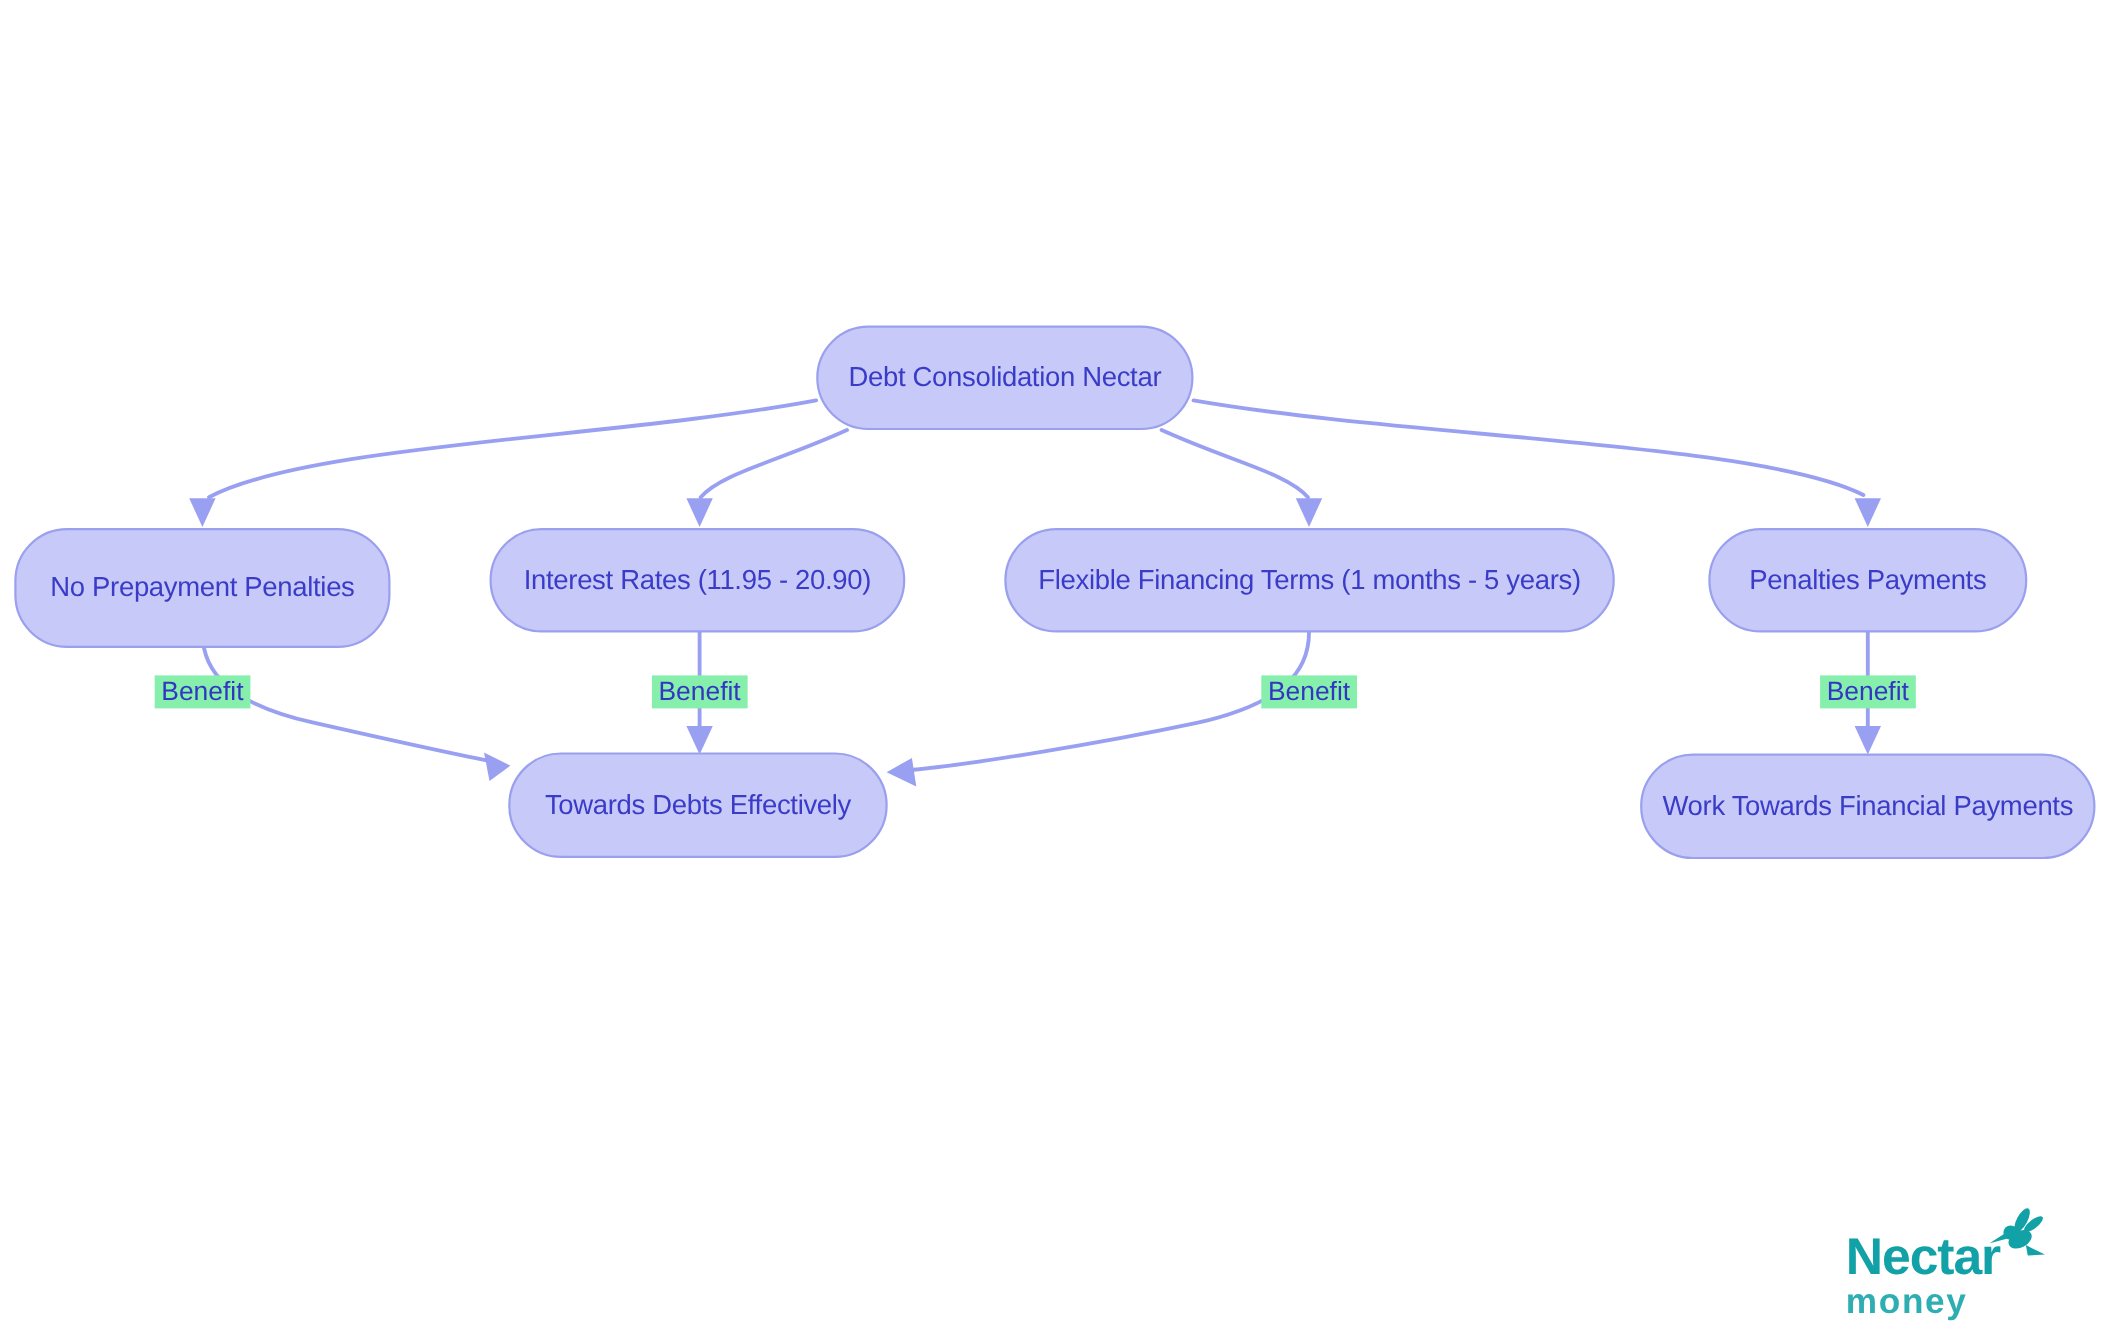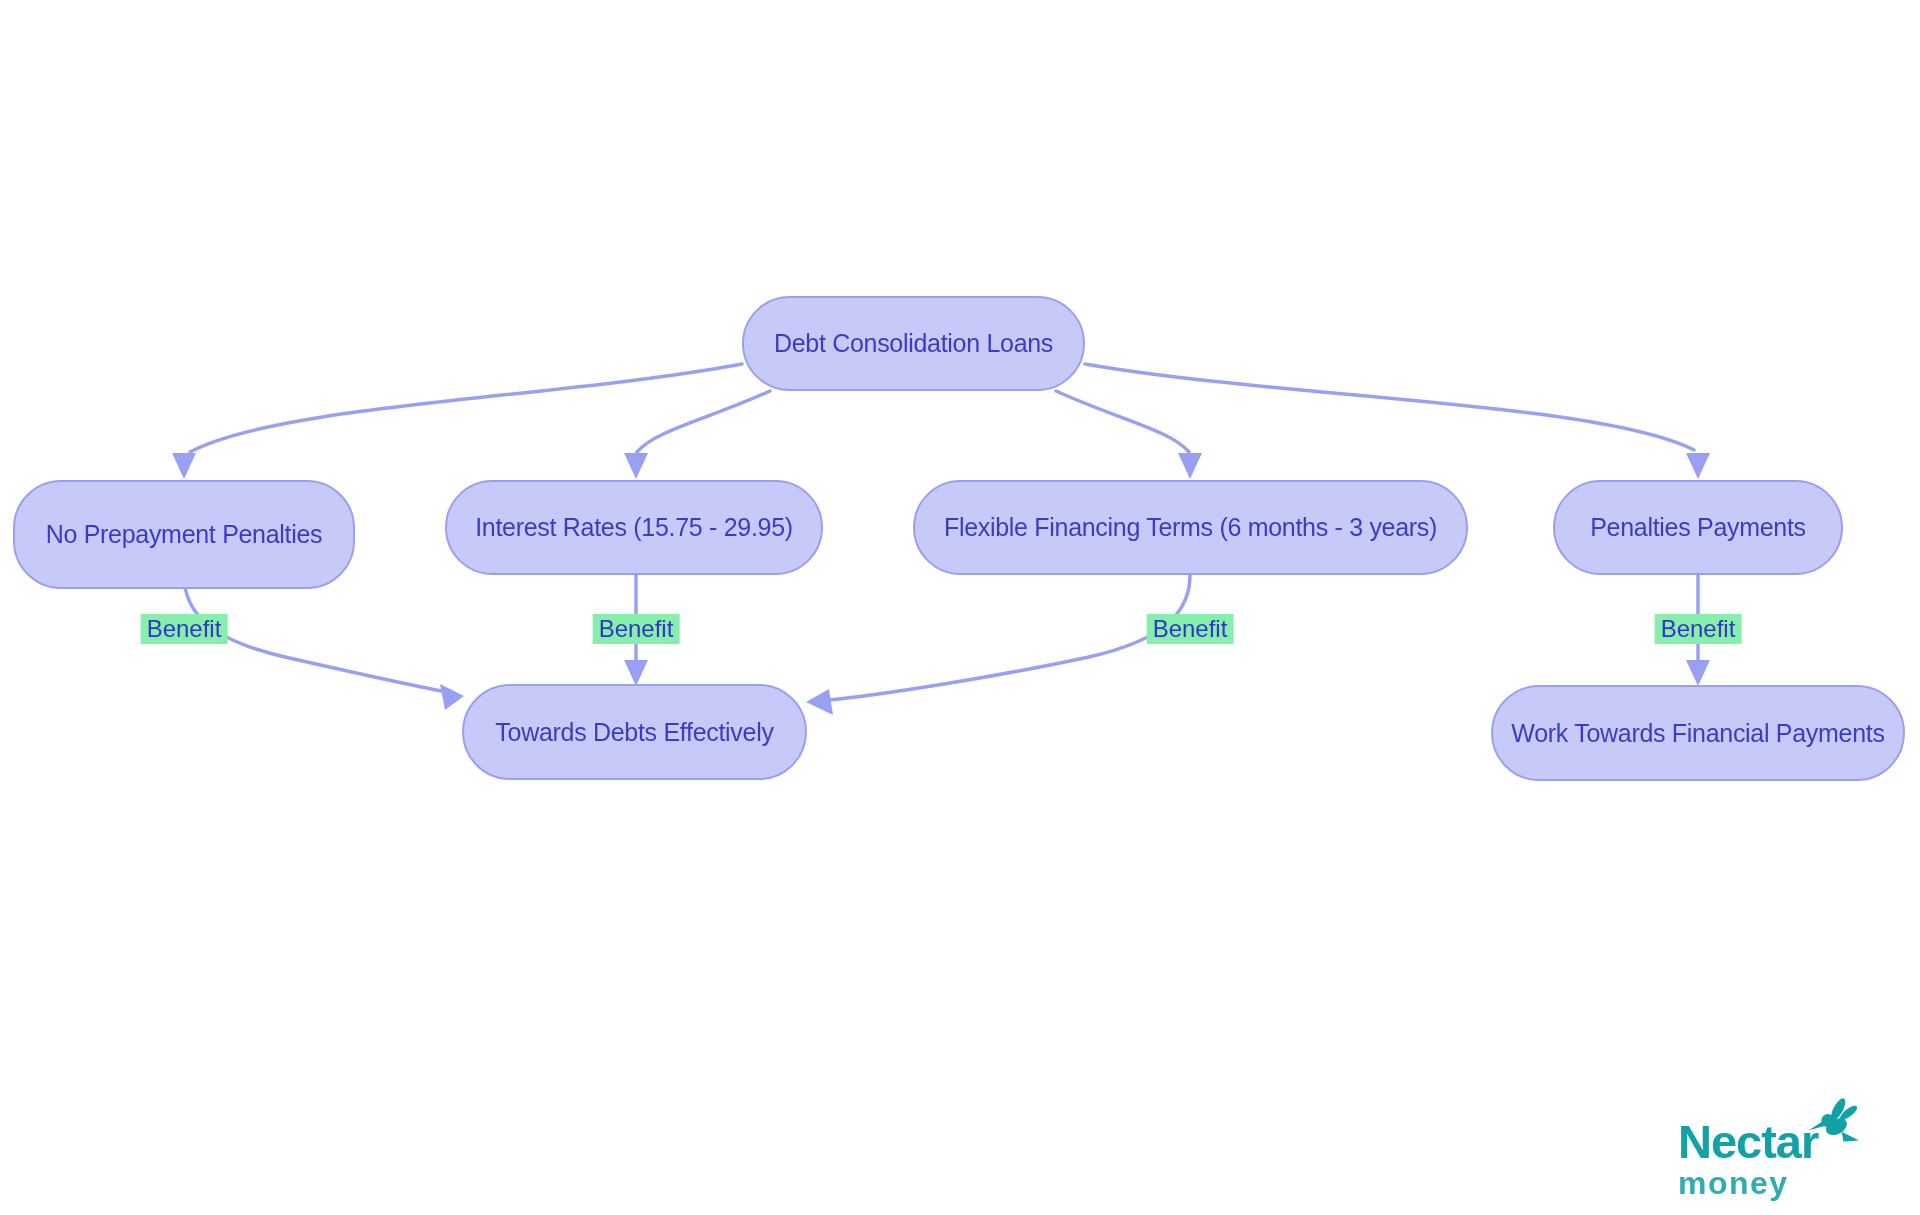--- a/index.html
+++ b/index.html
@@ -99,27 +99,27 @@
       <polygon points="636,479 624,453 648,453"></polygon>
       <polygon points="1190,479 1178,453 1202,453"></polygon>
       <polygon points="1698,479 1686,453 1710,453"></polygon>
       <polygon points="464,696 440,684 445,710"></polygon>
       <polygon points="636,686 624,660 648,660"></polygon>
       <polygon points="806,702 829,689 833,715"></polygon>
       <polygon points="1698,686 1686,660 1710,660"></polygon>
     </g>
   </svg>
 
-  <div class="node" style="left:742px; top:296px; width:343px; height:95px;">Debt Consolidation Loans</div>
+  <div class="node" style="left:742px; top:296px; width:343px; height:95px;">Debt Consolidation Nectar</div>
 
   <div class="node" style="left:13px; top:480px; width:342px; height:109px;">No Prepayment Penalties</div>
 
-  <div class="node" style="left:445px; top:480px; width:378px; height:95px;">Interest Rates (15.75 - 29.95)</div>
+  <div class="node" style="left:445px; top:480px; width:378px; height:95px;">Interest Rates (11.95 - 20.90)</div>
 
-  <div class="node" style="left:913px; top:480px; width:555px; height:95px;">Flexible Financing Terms (6 months - 3 years)</div>
+  <div class="node" style="left:913px; top:480px; width:555px; height:95px;">Flexible Financing Terms (1 months - 5 years)</div>
 
   <div class="node" style="left:1553px; top:480px; width:290px; height:95px;">Penalties Payments</div>
 
   <div class="node" style="left:462px; top:684px; width:345px; height:96px;">Towards Debts Effectively</div>
 
   <div class="node" style="left:1491px; top:685px; width:414px; height:96px;">Work Towards Financial Payments</div>
 
   <div class="edge-label" style="left:184px; top:629px;">Benefit</div>
 
   <div class="edge-label" style="left:636px; top:629px;">Benefit</div>

